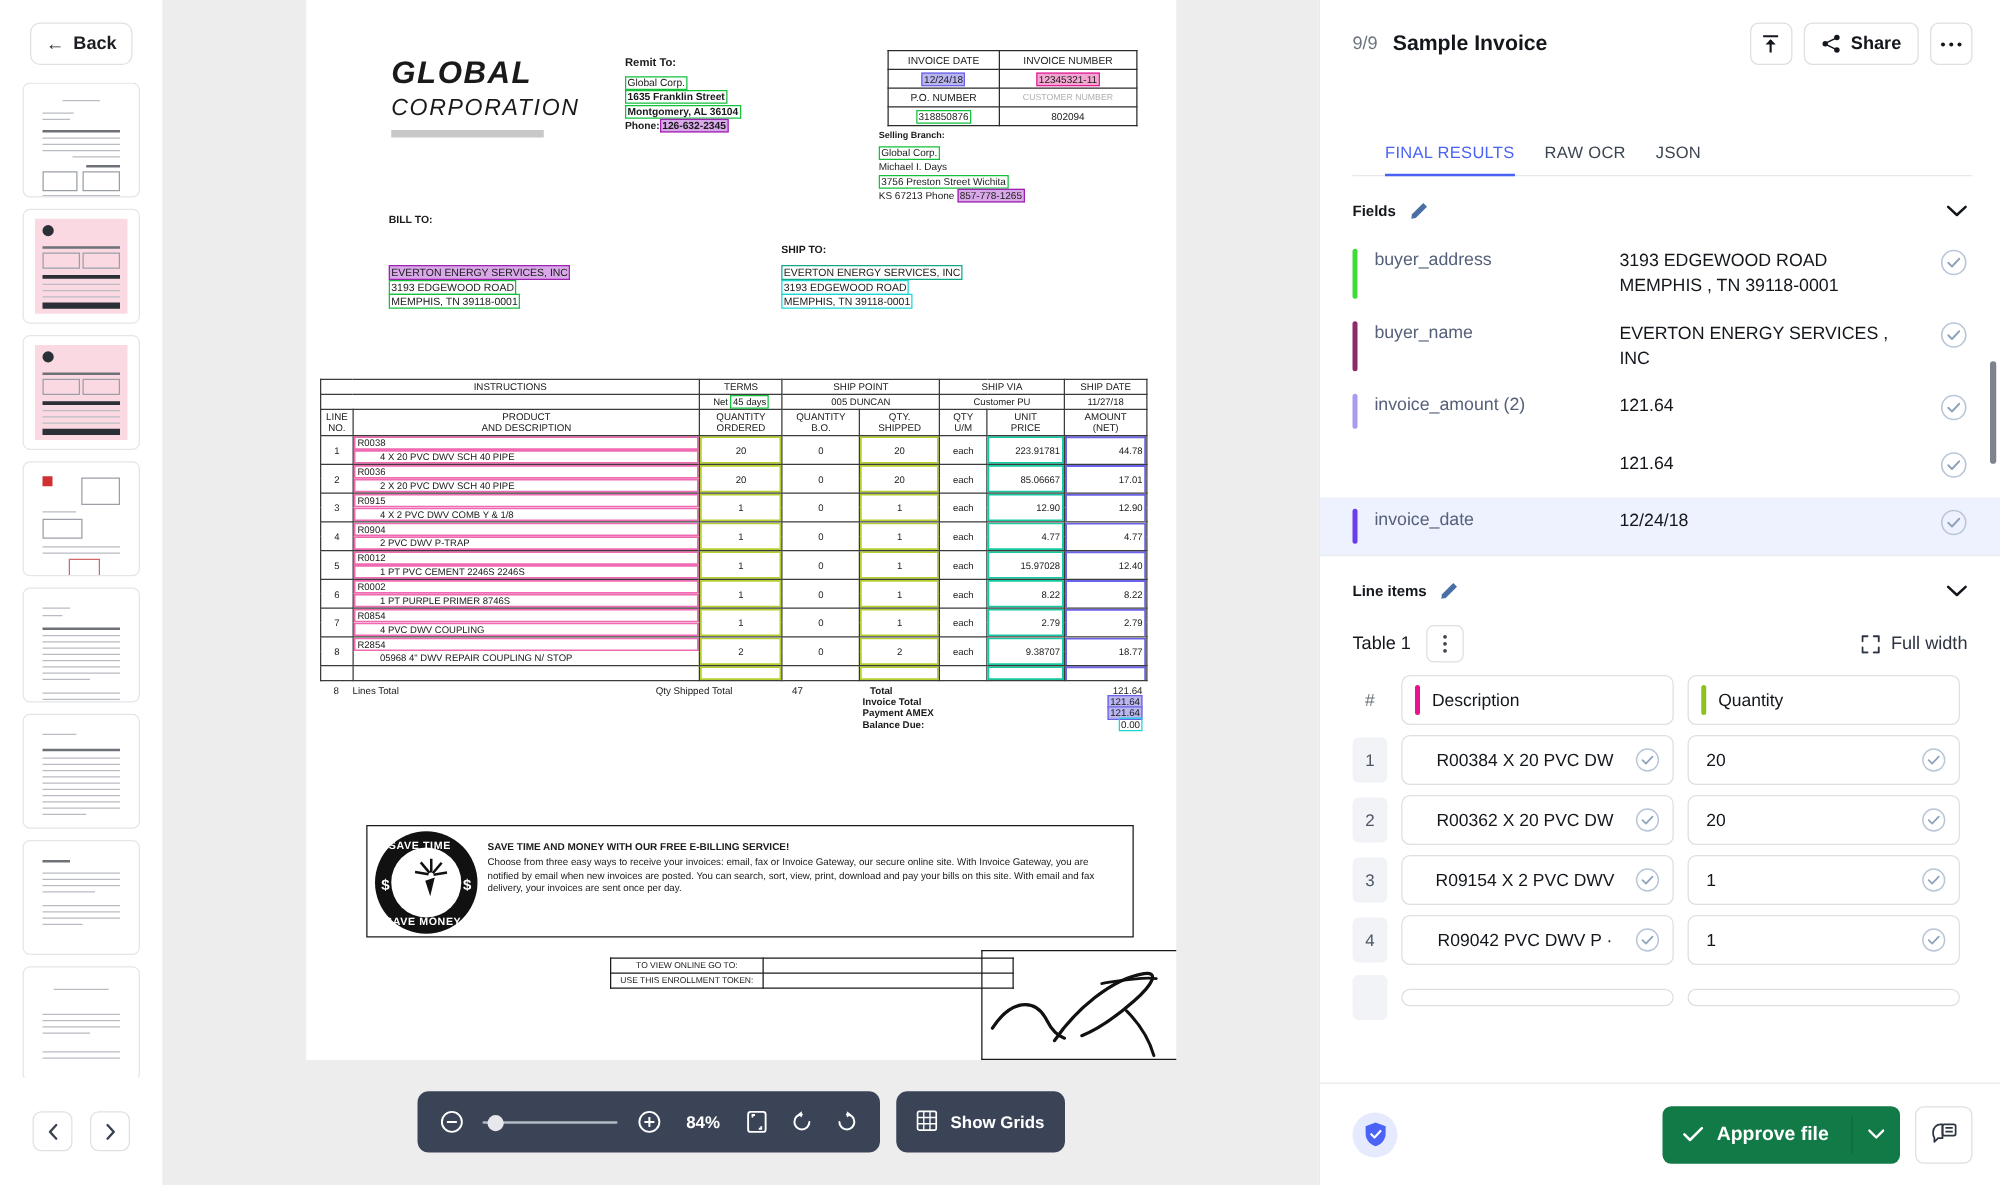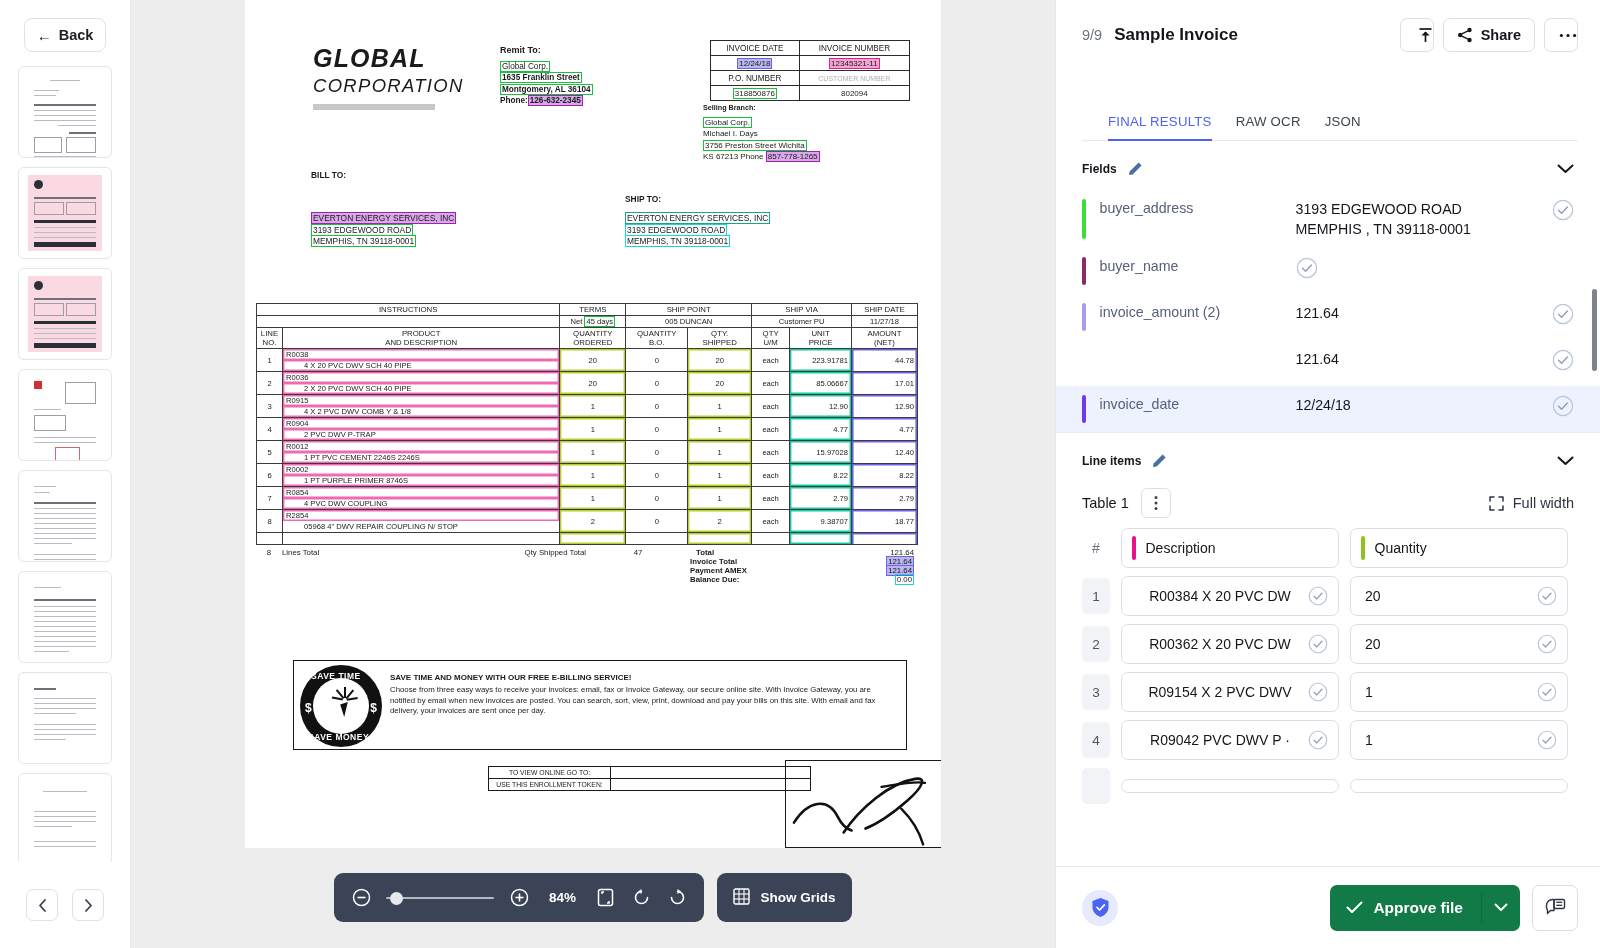--- a/index.html
+++ b/index.html
@@ -189,21 +189,21 @@
     display: flex; flex-direction: column; position: relative;
     border-left: 1px solid #e6e8eb;
   }
   .p-head { padding: 18px 22px 0 26px; }
   .p-title-row { display: flex; align-items: center; }
   .p-count { font-size: 14.5px; color: #6b737e; margin-right: 12px; }
   .p-title { font-size: 17px; font-weight: 700; color: #13171c; }
   .p-actions { margin-left: auto; display: flex; gap: 9px; align-items: center; }
   .ibtn {
     height: 34px; border: 1px solid #dcdfe3; border-radius: 7px; background: #fff;
-    display: flex; align-items: center; justify-content: flex-end; cursor: pointer;
+    display: flex; align-items: center; justify-content: center; cursor: pointer;
     color: #13171c;
   }
   .ibtn.sq { width: 34px; }
   .ibtn.share { padding: 0 13px; gap: 8px; font-size: 14.5px; font-weight: 700; }
   .tabs { display: flex; gap: 24px; padding: 0 26px; margin-top: 17px; border-bottom: 1px solid #e6e8eb; }
   .tab {
     font-size: 13.2px; letter-spacing: .25px; color: #3c4450; padding-bottom: 10px;
     cursor: pointer; border-bottom: 2.5px solid transparent; margin-bottom: -1px; margin-top: 45px;
   }
   .tab.on { color: #4a63f5; border-bottom-color: #4a63f5; font-weight: 400; }
@@ -828,20 +828,22 @@
           <div class="chk">
             <svg width="22" height="22" viewBox="0 0 22 22">
                 <circle cx="11" cy="11" r="9.6" stroke="#b9c6d8" stroke-width="1.3" fill="none"></circle>
                 <path d="M6.6 11.2 L9.6 14.2 L15.4 8" stroke="#8fa2ba" stroke-width="1.5" fill="none" stroke-linecap="round" stroke-linejoin="round"></path>
               </svg>
           </div>
         </div>
         <div class="frow">
           <div class="fmark" style="background:#8e2a6b"></div>
           <div class="fkey">buyer_name</div>
+          <div class="fval" style="white-space:pre-line">EVERTON ENERGY SERVICES ,
+INC</div>
           <div class="chk">
             <svg width="22" height="22" viewBox="0 0 22 22">
                 <circle cx="11" cy="11" r="9.6" stroke="#b9c6d8" stroke-width="1.3" fill="none"></circle>
                 <path d="M6.6 11.2 L9.6 14.2 L15.4 8" stroke="#8fa2ba" stroke-width="1.5" fill="none" stroke-linecap="round" stroke-linejoin="round"></path>
               </svg>
           </div>
         </div>
         <div class="frow">
           <div class="fmark" style="background:#a99cf0"></div>
           <div class="fkey">invoice_amount (2)</div>

